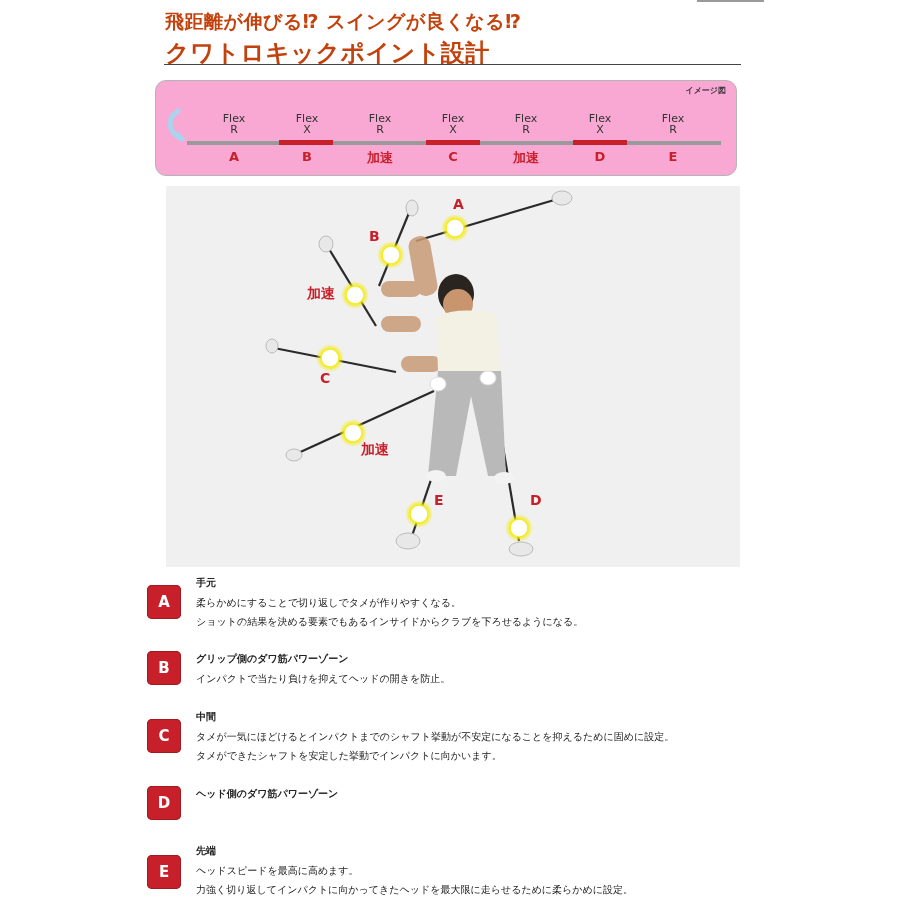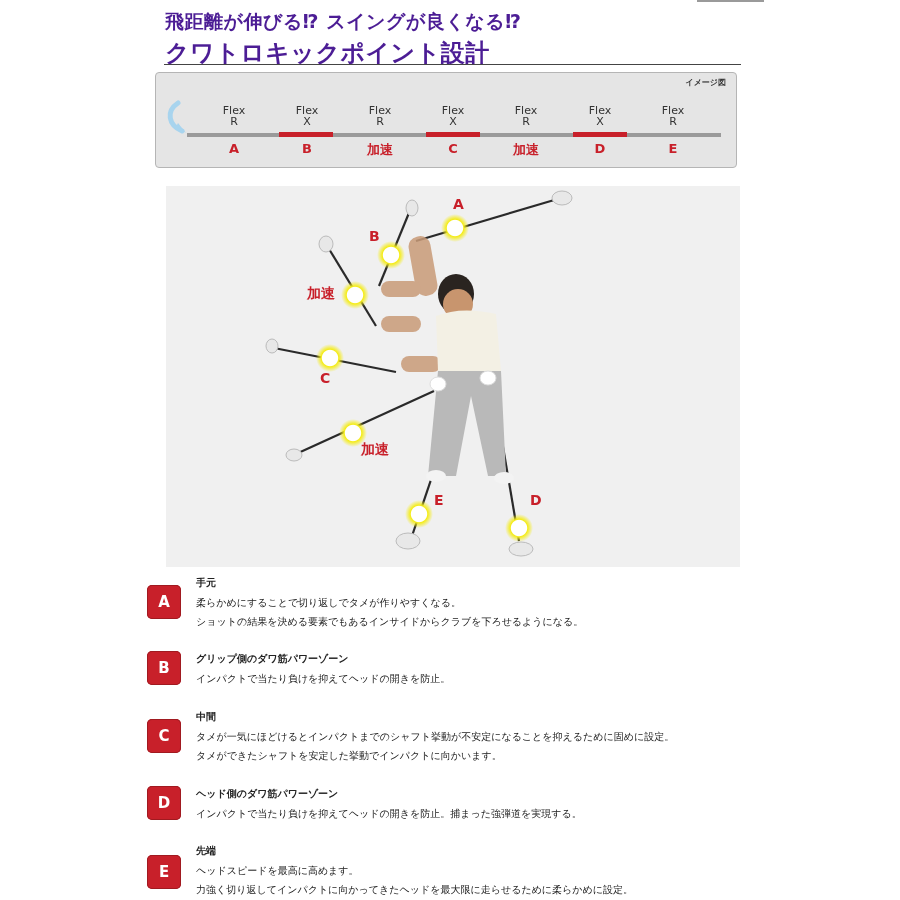--- a/index.html
+++ b/index.html
@@ -1,25 +1,25 @@
 <!DOCTYPE html>
 <html><head>
 <meta charset="utf-8">
 <style>
   html, body { margin:0; padding:0; }
   body { width:900px; height:900px; background:#ffffff; position:relative; overflow:hidden;
          font-family:"DejaVu Sans", sans-serif; color:#222; }
   .topline { position:absolute; left:697px; top:0; width:67px; height:2px; background:#9a9a9a; }
-  .title { position:absolute; left:165px; font-weight:bold; color:#4c1d95; letter-spacing:0.5px; }
+  .title { position:absolute; left:165px; font-weight:bold; color:#c2410c; letter-spacing:0.5px; }
   .title1 { top:9px; font-size:19px; }
   .title2 { top:37px; font-size:24px; }
   .title-rule { position:absolute; left:164px; top:64px; width:577px; height:1px; background:#444; }
 
-  .diagram { position:absolute; left:155px; top:72px; width:580px; height:94px;
-             border:1.5px solid #b5b5b5; border-radius:4px; background:#e5e5e5; }
+  .diagram { position:absolute; left:155px; top:80px; width:580px; height:94px;
+             border:1.5px solid #b5b5b5; border-radius:11px; background:#f9a8d4; }
   .image-note { position:absolute; right:10px; top:4px; font-size:8px; color:#333; font-weight:bold; }
   .curve-arrow { position:absolute; left:6px; top:26px; width:28px; height:36px; }
   .shaft { position:absolute; left:31px; top:60px; width:534px; height:4px; background:#9a9a9a; }
   .seg { position:absolute; top:59px; height:5px; background:#c8202a; }
   .flex { position:absolute; top:32px; width:50px; text-align:center; font-size:11px; line-height:11px; color:#333; }
   .zone { position:absolute; top:68px; width:60px; text-align:center; font-size:13px; font-weight:bold; color:#c8202a; }
 
   .photo { position:absolute; left:166px; top:186px; width:574px; height:381px; background:#f0f0f0; overflow:hidden; }
   .photo svg { position:absolute; left:0; top:0; }
   .plabel { position:absolute; font-weight:bold; color:#c8202a; font-size:14px; }
@@ -180,21 +180,20 @@
     <div class="ihead">中間</div>
     <div>タメが一気にほどけるとインパクトまでのシャフト挙動が不安定になることを抑えるために固めに設定。</div>
     <div>タメができたシャフトを安定した挙動でインパクトに向かいます。</div>
   </div>
 </div>
 
 <div class="item" style="top:784px;">
   <div class="badge" style="top:2px;">D</div>
   <div class="itext">
     <div class="ihead">ヘッド側のダワ筋パワーゾーン</div>
-    <div>インパクトで当たり負けを抑えてヘッドの開きを防止。捕まった強弾道を実現する。</div>
   </div>
 </div>
 
 <div class="item" style="top:841px;">
   <div class="badge" style="top:14px;">E</div>
   <div class="itext">
     <div class="ihead">先端</div>
     <div>ヘッドスピードを最高に高めます。</div>
     <div>力強く切り返してインパクトに向かってきたヘッドを最大限に走らせるために柔らかめに設定。</div>
   </div>

